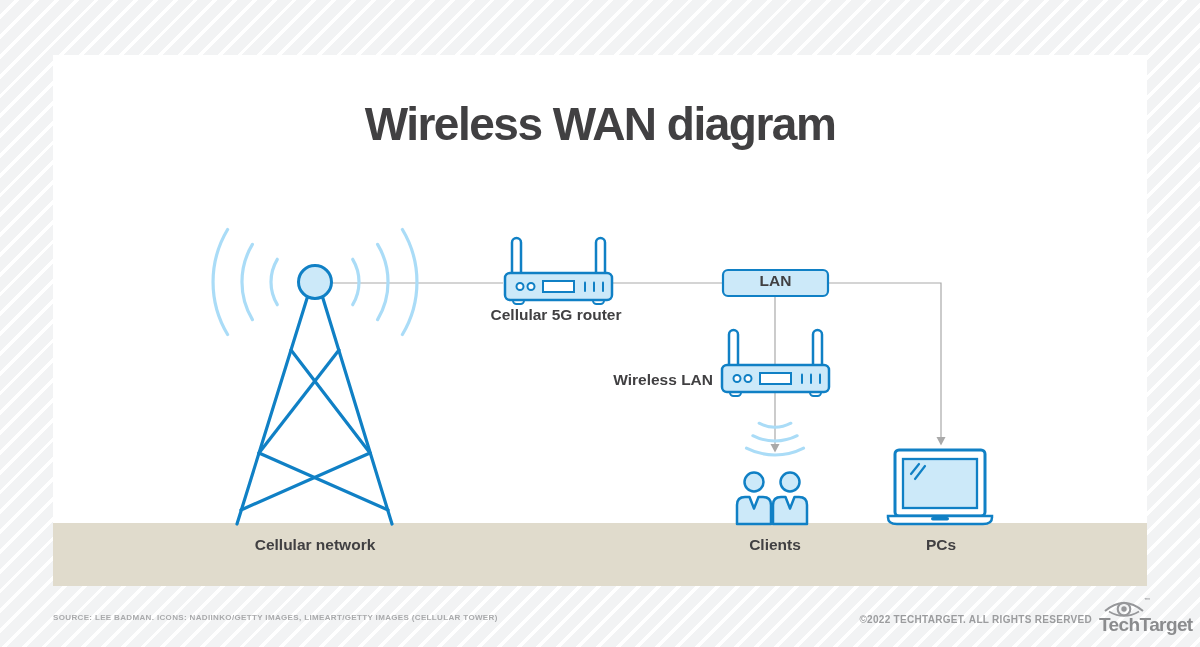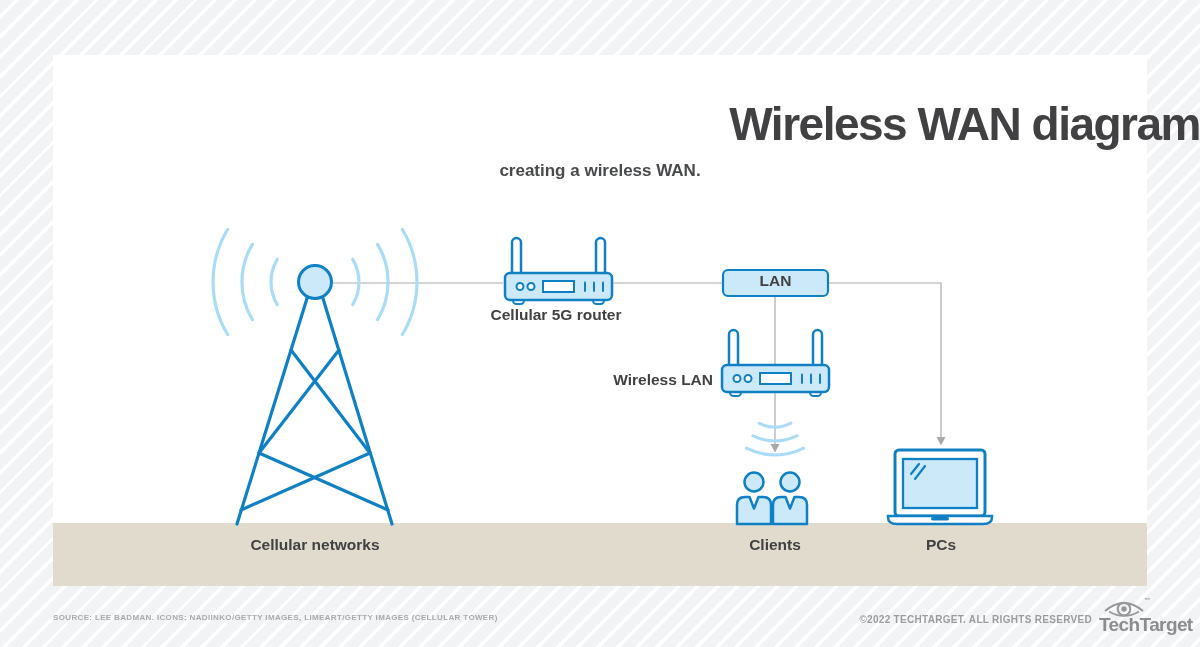--- a/index.html
+++ b/index.html
@@ -15,21 +15,21 @@
   .ground{
     position:absolute;left:53px;top:523px;width:1094px;height:63px;
     background:#e0dbcc;z-index:1;
   }
   .diagram-svg{position:absolute;left:0;top:0;z-index:2;pointer-events:none;}
   .label{
     position:absolute;z-index:3;color:#414042;
     font-size:15.5px;font-weight:600;white-space:nowrap;
   }
   .title{
-    position:absolute;left:0;top:97px;width:1200px;text-align:right;z-index:3;
+    position:absolute;left:0;top:97px;width:1200px;text-align:center;z-index:3;
     font-size:46px;font-weight:700;letter-spacing:-1.5px;color:#414042;
   }
   .subtitle{
     position:absolute;left:0;top:159px;width:1200px;text-align:center;z-index:3;
     font-size:17px;font-weight:600;color:#48494b;line-height:23px;
   }
   .center-anchor{transform:translateX(-50%);}
   .lan-text{
     position:absolute;left:723px;top:270px;width:105px;height:22px;z-index:3;
     display:flex;align-items:center;justify-content:center;
@@ -64,21 +64,20 @@
   .logo-fill{fill:#96979a;stroke:none;}
 </style>
 </head>
 <body>
 
 <div class="card"></div>
 <div class="ground"></div>
 
 <div class="title">Wireless WAN diagram</div>
 <div class="subtitle">
-  <div>creating a wireless WAN.</div>
 </div>
 
 <svg class="diagram-svg" width="1200" height="647" viewBox="0 0 1200 647">
   <defs>
     <g id="router">
       <rect x="7" y="0" width="9" height="42" rx="4.5" class="dev-white"></rect>
       <rect x="91" y="0" width="9" height="42" rx="4.5" class="dev-white"></rect>
       <rect x="8" y="54" width="11" height="12" rx="3.5" class="dev-white2"></rect>
       <rect x="88" y="54" width="11" height="12" rx="3.5" class="dev-white2"></rect>
       <rect x="0" y="35" width="107" height="27" rx="5" class="dev-fill"></rect>
@@ -152,21 +151,21 @@
     <path class="dev-dash" style="stroke-width:2.2" d="M 911 474 L 919 464"></path>
     <path class="dev-dash" style="stroke-width:2.2" d="M 915 479 L 925 466"></path>
     <path class="dev-white" style="stroke-width:2.5" d="M 888 516 L 992 516 L 992 517.5 Q 992 524 983 524 L 897 524 Q 888 524 888 517.5 Z"></path>
     <rect x="931" y="517" width="18" height="3.5" rx="1.75" fill="#1080c5"></rect>
   </g>
 </svg>
 
 <div class="label center-anchor" style="left:556px;top:306px;">Cellular 5G router</div>
 <div class="lan-text">LAN</div>
 <div class="label" style="left:593px;top:371px;width:120px;text-align:right;">Wireless LAN</div>
-<div class="label center-anchor" style="left:315px;top:536px;">Cellular networks</div>
+<div class="label center-anchor" style="left:315px;top:536px;">Cellular network</div>
 <div class="label center-anchor" style="left:775px;top:536px;text-align:center;">Clients</div>
 <div class="label center-anchor" style="left:941px;top:536px;">PCs</div>
 
 <div class="footer-src">SOURCE: LEE BADMAN. ICONS: NADIINKO/GETTY IMAGES, LIMEART/GETTY IMAGES (CELLULAR TOWER)</div>
 <div class="footer-copy">©2022 TECHTARGET. ALL RIGHTS RESERVED</div>
 <div class="brand">
   <svg width="40" height="20" viewBox="0 0 40 20" style="display:block;margin:0 auto;">
     <path class="logo" d="M 1 14 Q 20 -2 39 14"></path>
     <path class="logo" style="stroke-width:1.6" d="M 5 14.5 Q 20 23.5 35 14.5"></path>
     <circle cx="20" cy="12" r="6.3" class="logo" style="stroke-width:2.1"></circle>

